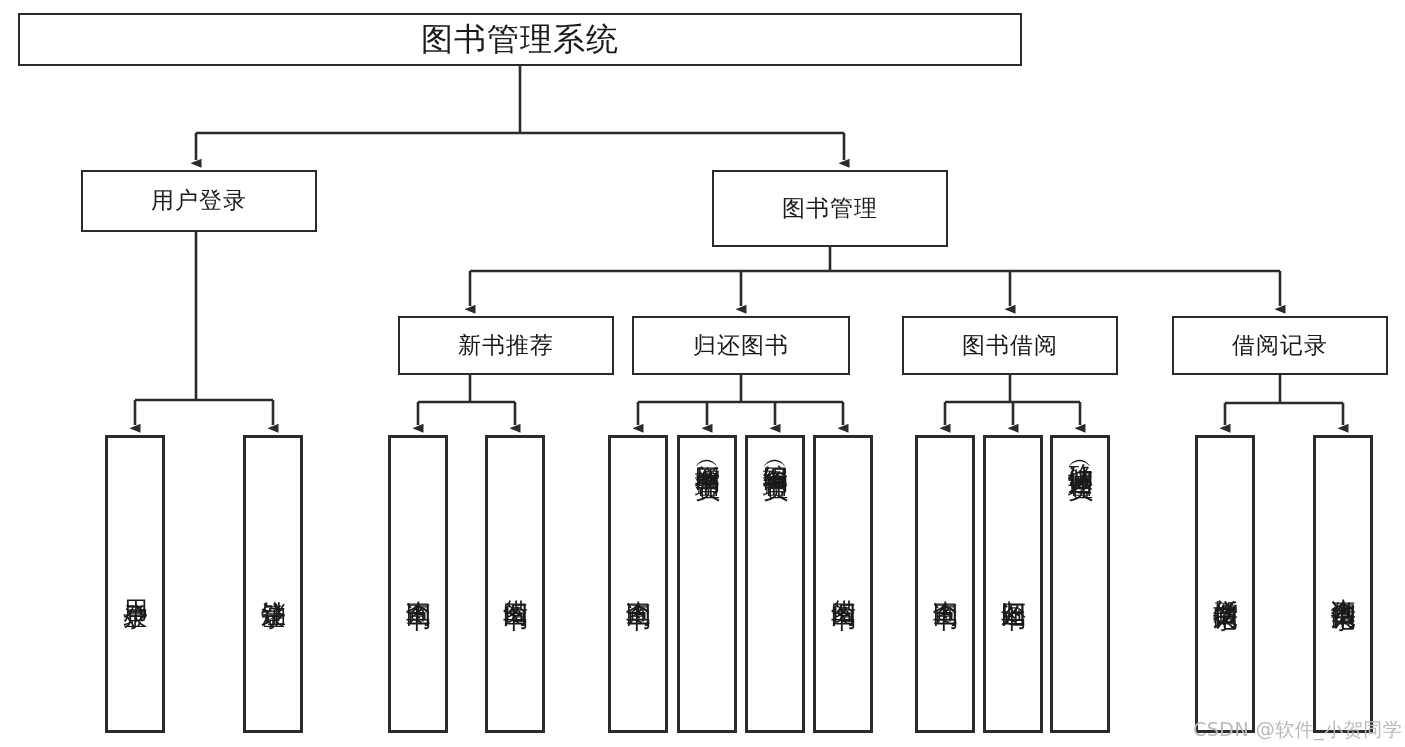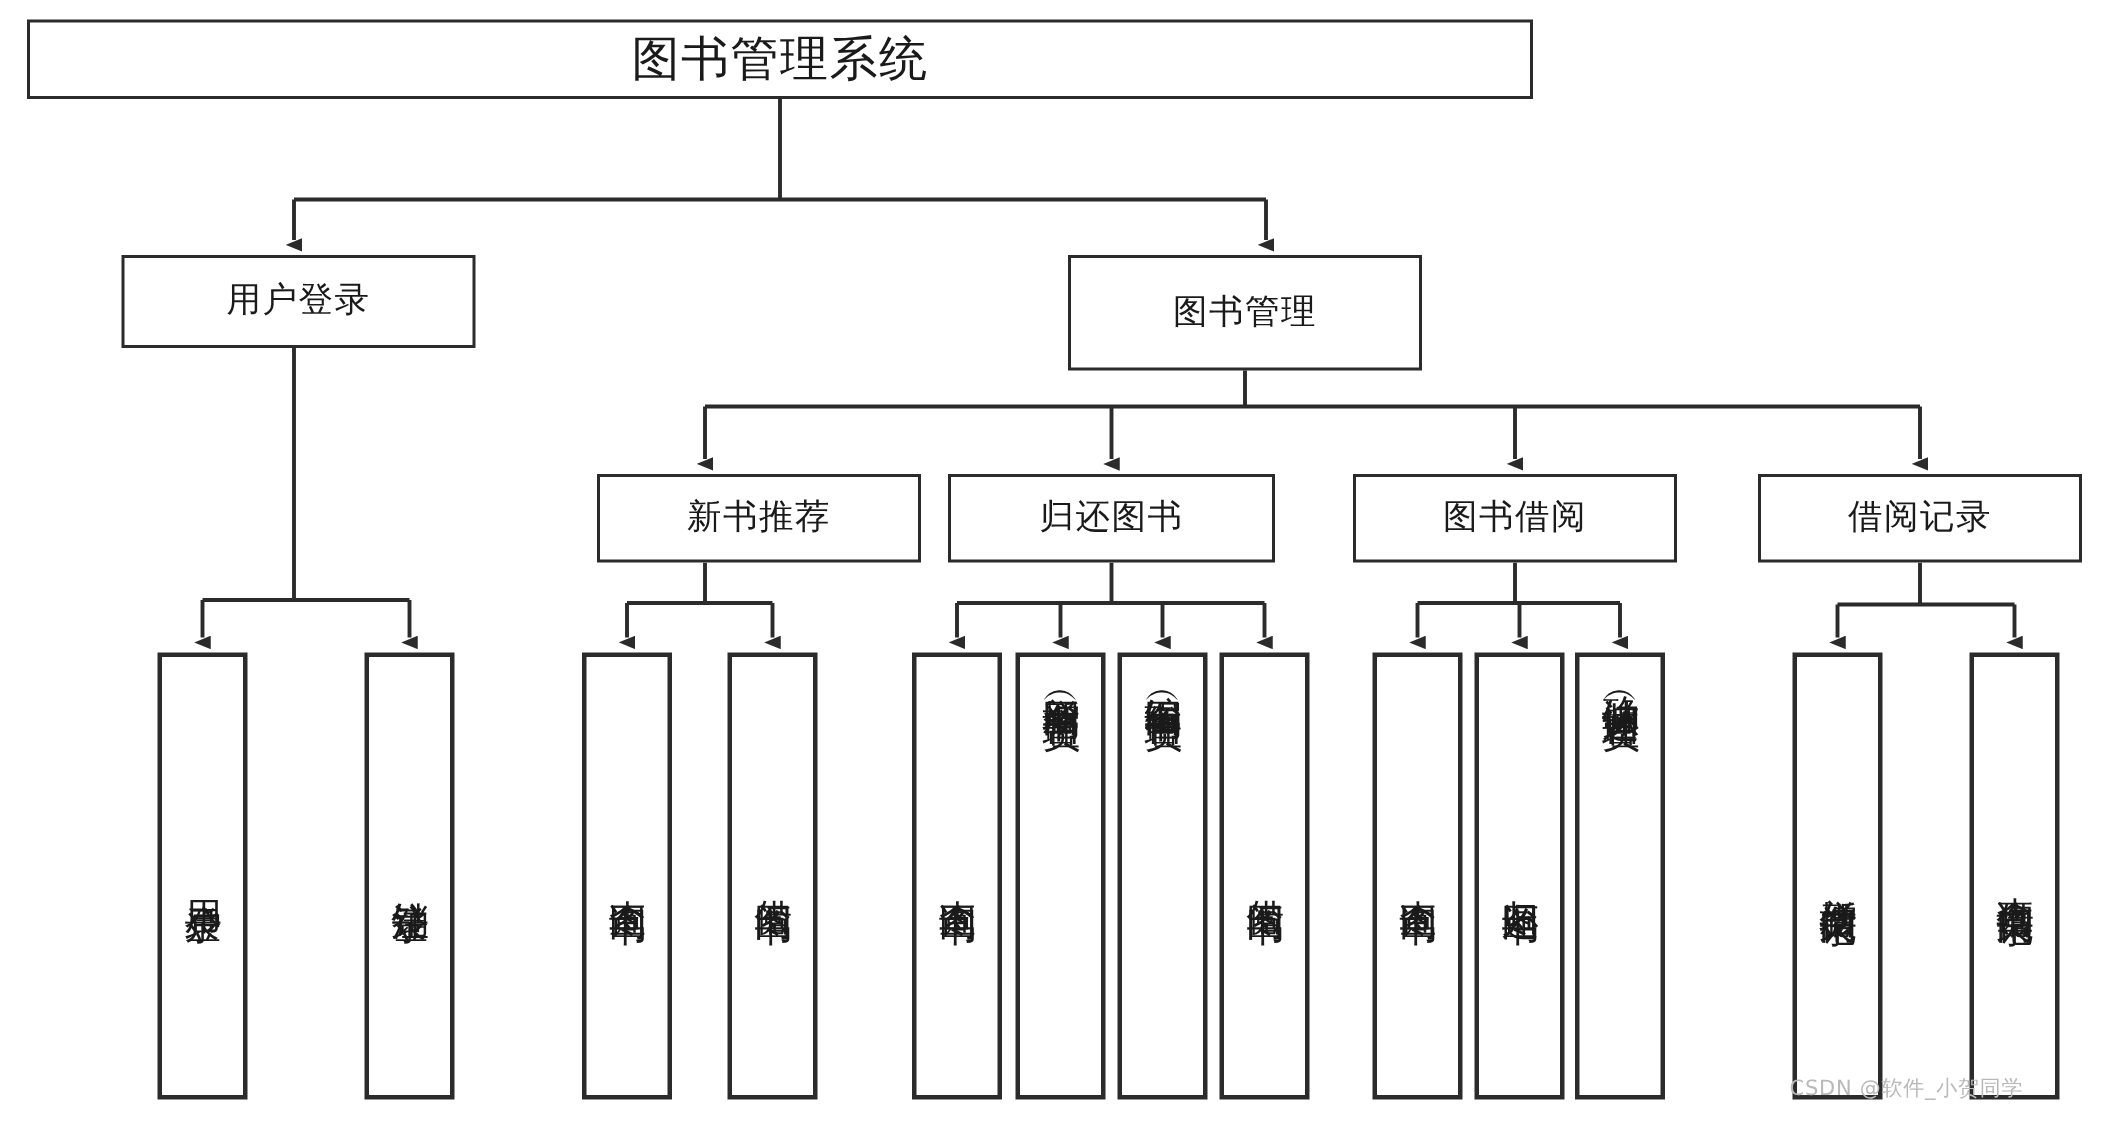--- a/index.html
+++ b/index.html
@@ -56,21 +56,21 @@
     letter-spacing: 2px;
     white-space: nowrap;
     display: block;
   }
   .node-leaf.align-top {
     align-items: flex-start;
     padding-top: 6px;
   }
   .watermark {
     position: absolute;
-    font-size: 14px;
+    font-size: 19px;
     color: #b9b9b9;
     white-space: nowrap;
     letter-spacing: 0.5px;
   }
 </style>
 </head>
 <body>
 
 <div id="diagram-root">
 

